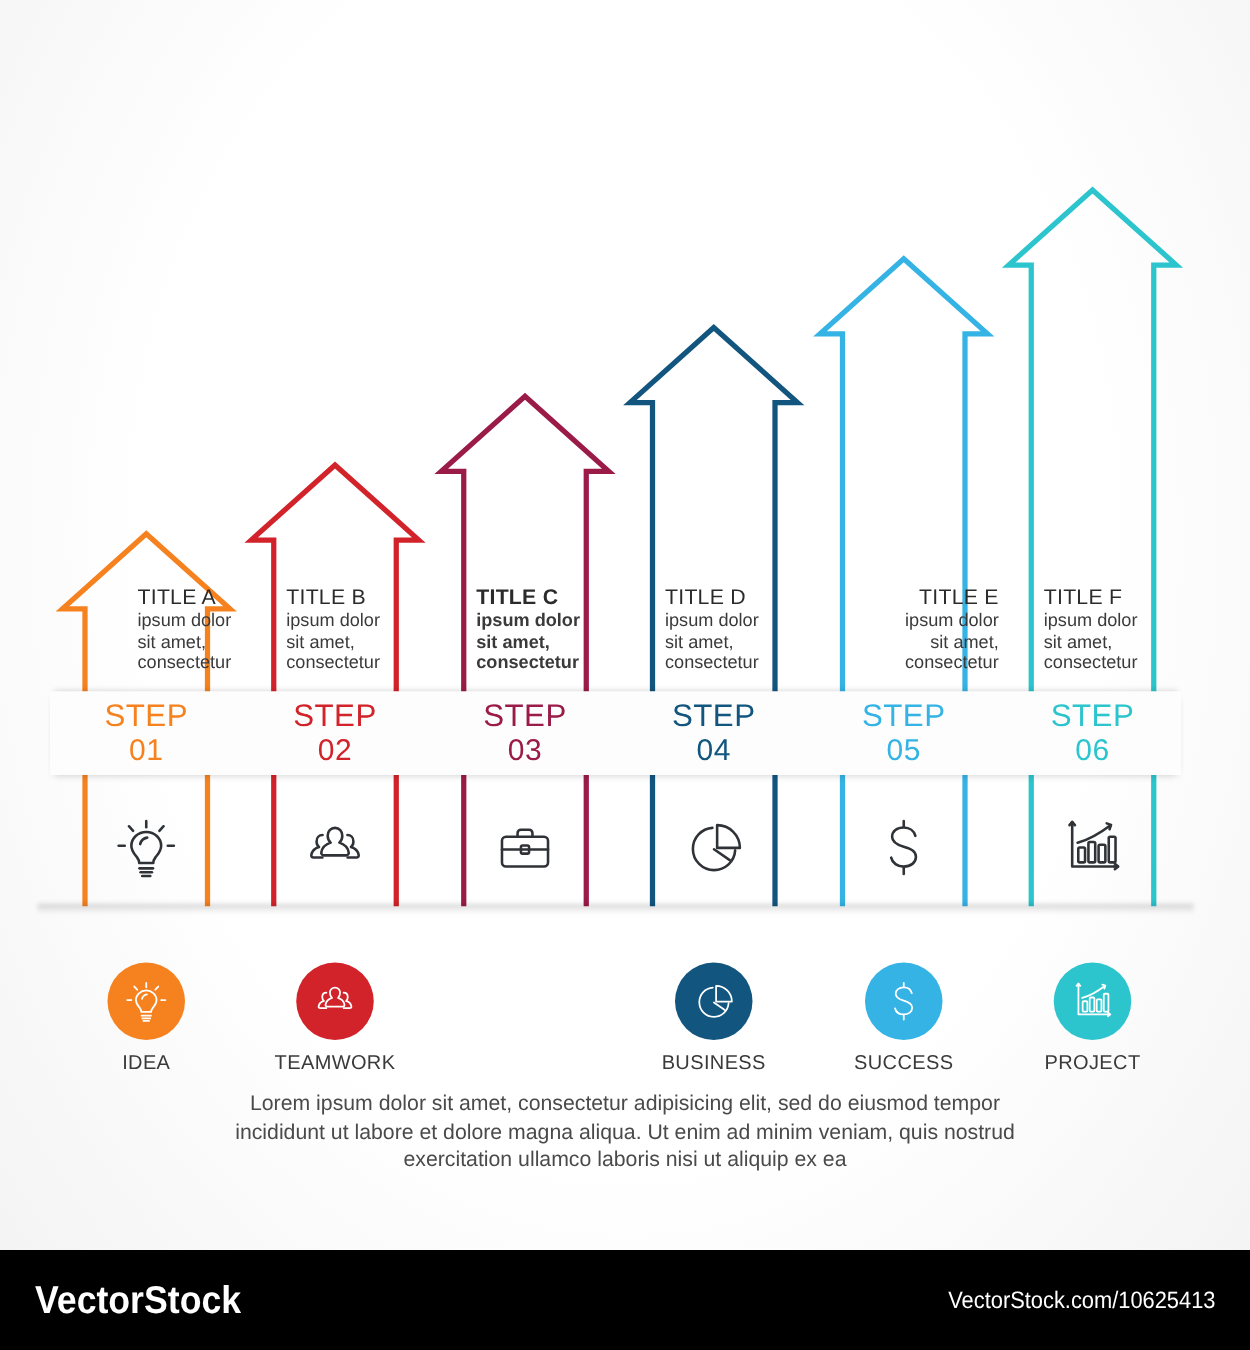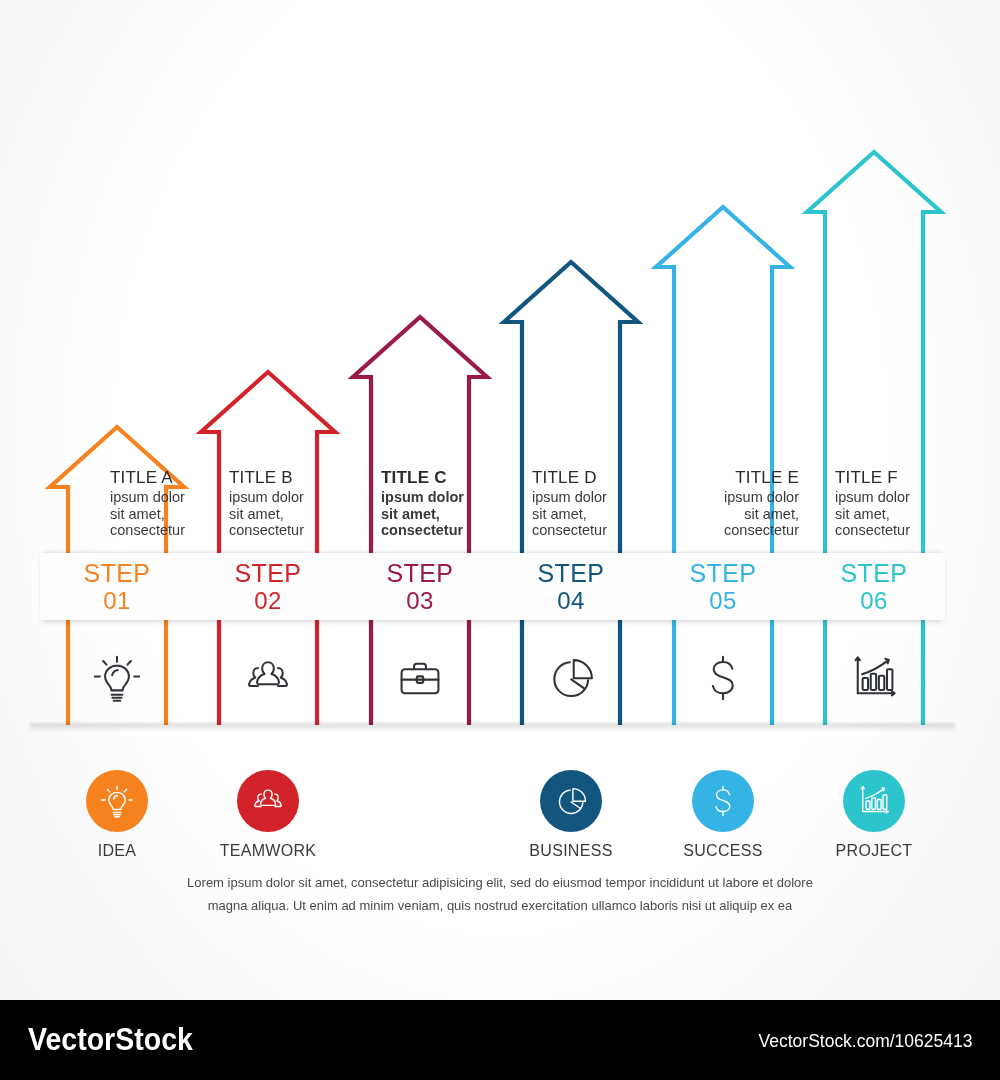--- a/index.html
+++ b/index.html
@@ -72,21 +72,21 @@
     margin:0 auto;display:flex;align-items:center;justify-content:center;
   }
   .badge .circle svg{display:block;}
   .badge .blabel{
     margin-top:10px;font-size:16px;color:#3a3a3a;letter-spacing:.3px;
   }
 
   
   #para{
     position:absolute;left:180px;top:872px;width:640px;
-    text-align:center;font-size:13px;line-height:22.5px;color:#4a4a4a;
+    text-align:center;font-size:17px;line-height:22.5px;color:#4a4a4a;
   }
 
   
   #footer{
     position:absolute;left:0;top:1000px;width:1000px;height:80px;background:#000000;
   }
   #footer .fleft{
     position:absolute;left:28px;top:22px;
     color:#ffffff;font-size:31px;font-weight:bold;
     font-family:"Liberation Sans Narrow","Liberation Sans",sans-serif;

